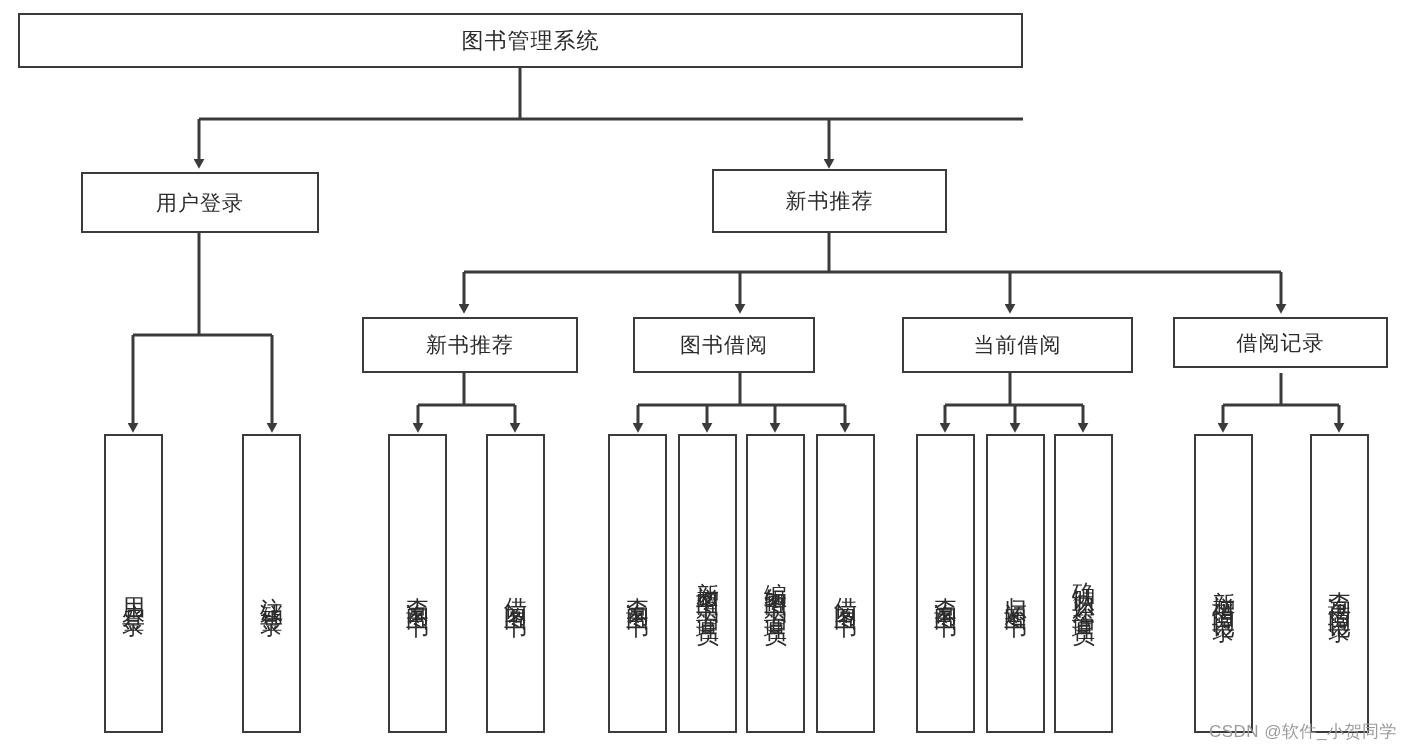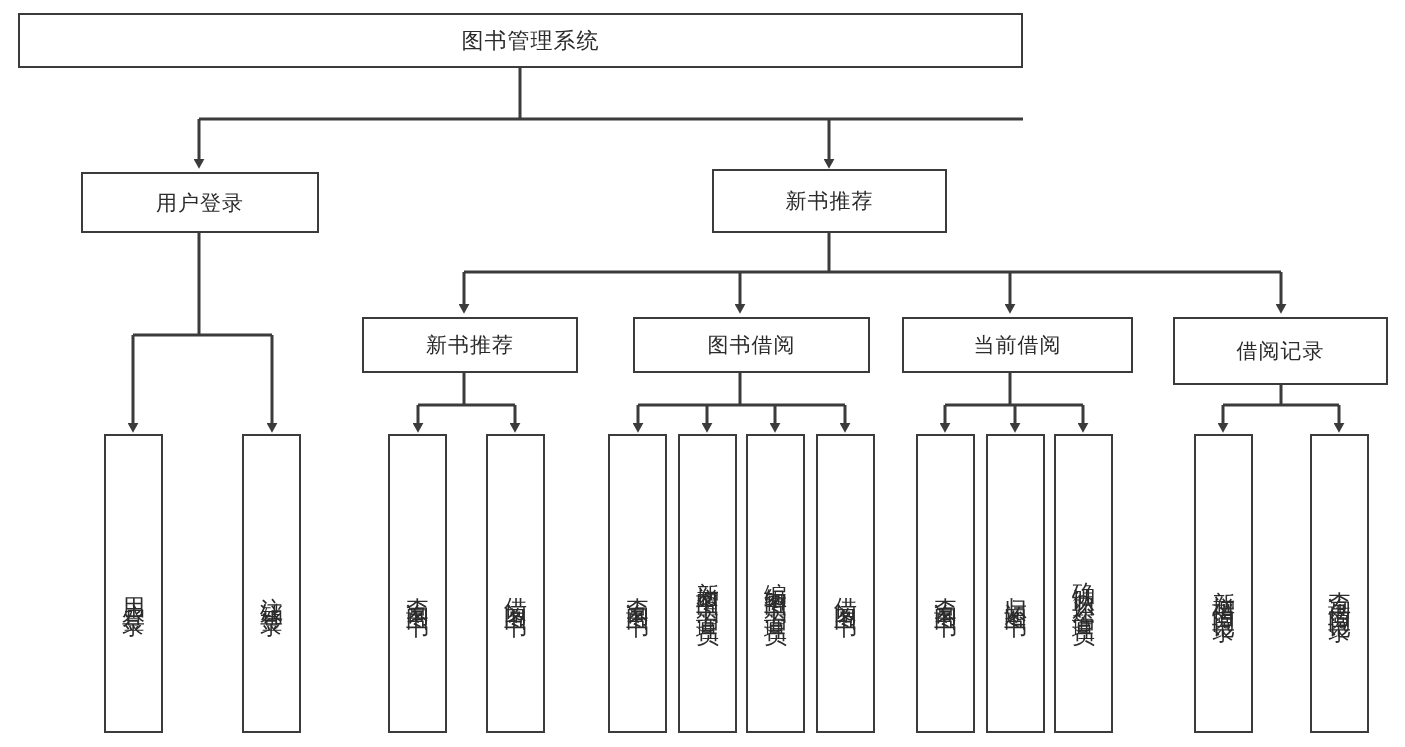--- a/index.html
+++ b/index.html
@@ -111,27 +111,27 @@
   <div class="node h" style="left:81px;top:172px;width:238px;height:61px;">
     <span>用户登录</span>
   </div>
   <div class="node h" style="left:712px;top:169px;width:235px;height:64px;">
     <span>新书推荐</span>
   </div>
 
   <div class="node h" style="left:362px;top:317px;width:216px;height:56px;">
     <span>新书推荐</span>
   </div>
-  <div class="node h" style="left:633px;top:317px;width:237px;height:56px;">
+  <div class="node h" style="left:633px;top:317px;width:182px;height:56px;">
     <span>图书借阅</span>
   </div>
   <div class="node h" style="left:902px;top:317px;width:231px;height:56px;">
     <span>当前借阅</span>
   </div>
-  <div class="node h" style="left:1173px;top:317px;width:215px;height:68px;">
+  <div class="node h" style="left:1173px;top:317px;width:215px;height:51px;">
     <span>借阅记录</span>
   </div>
 
   <div class="node v" style="left:104px;top:434px;width:59px;height:299px;">
     <span class="lbl">用户登录</span>
   </div>
   <div class="node v" style="left:242px;top:434px;width:59px;height:299px;">
     <span class="lbl">注销登录</span>
   </div>
 
@@ -165,13 +165,14 @@
     <span class="lbl">确认归还（管理员）</span>
   </div>
 
   <div class="node v" style="left:1194px;top:434px;width:59px;height:299px;">
     <span class="lbl">新增借阅记录</span>
   </div>
   <div class="node v" style="left:1310px;top:434px;width:59px;height:299px;">
     <span class="lbl">查询借阅记录</span>
   </div>
 
+  <div id="watermark">CSDN @软件_小贺同学</div>
 </div>
 
 </body></html>

